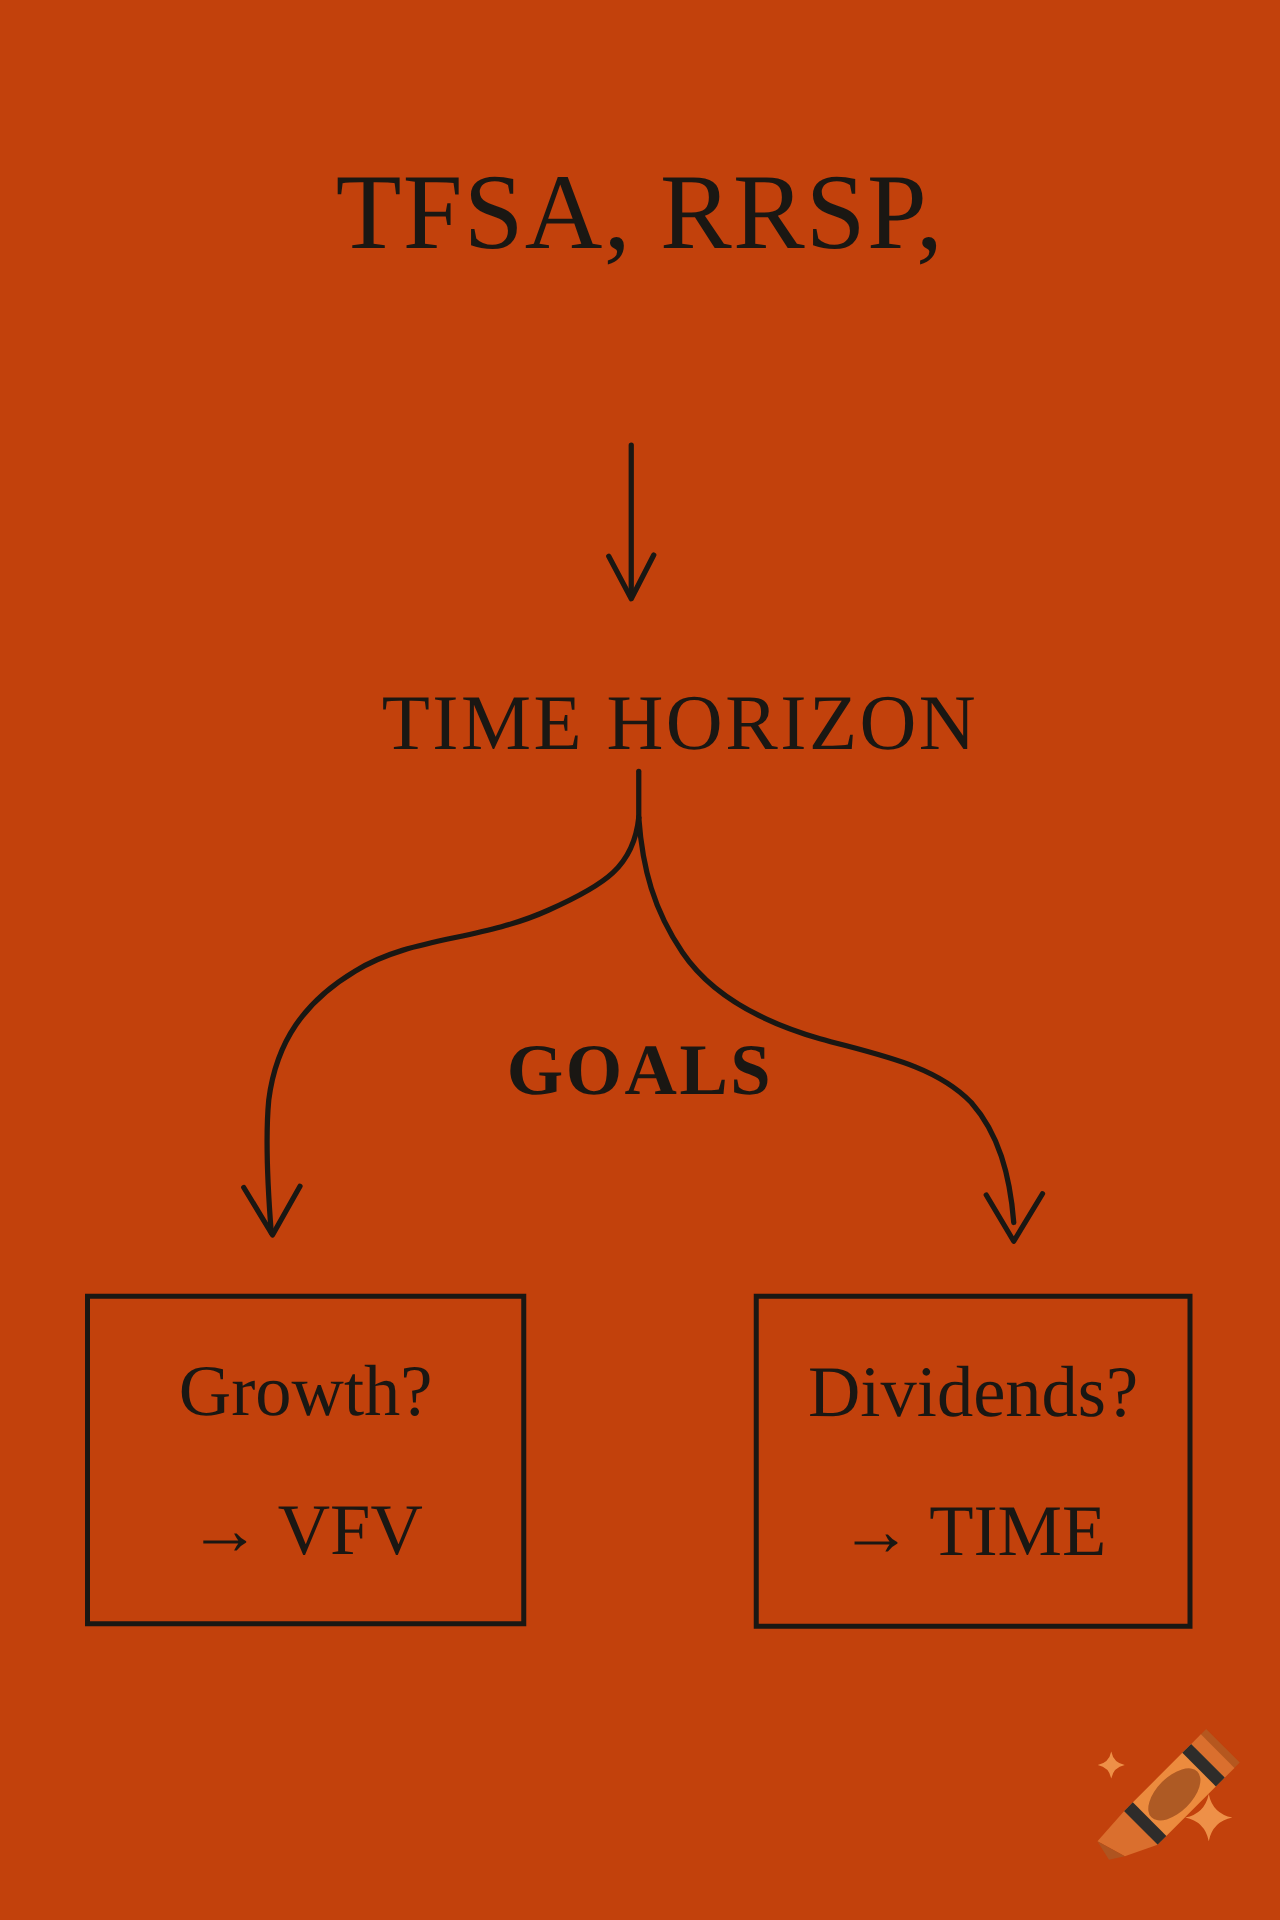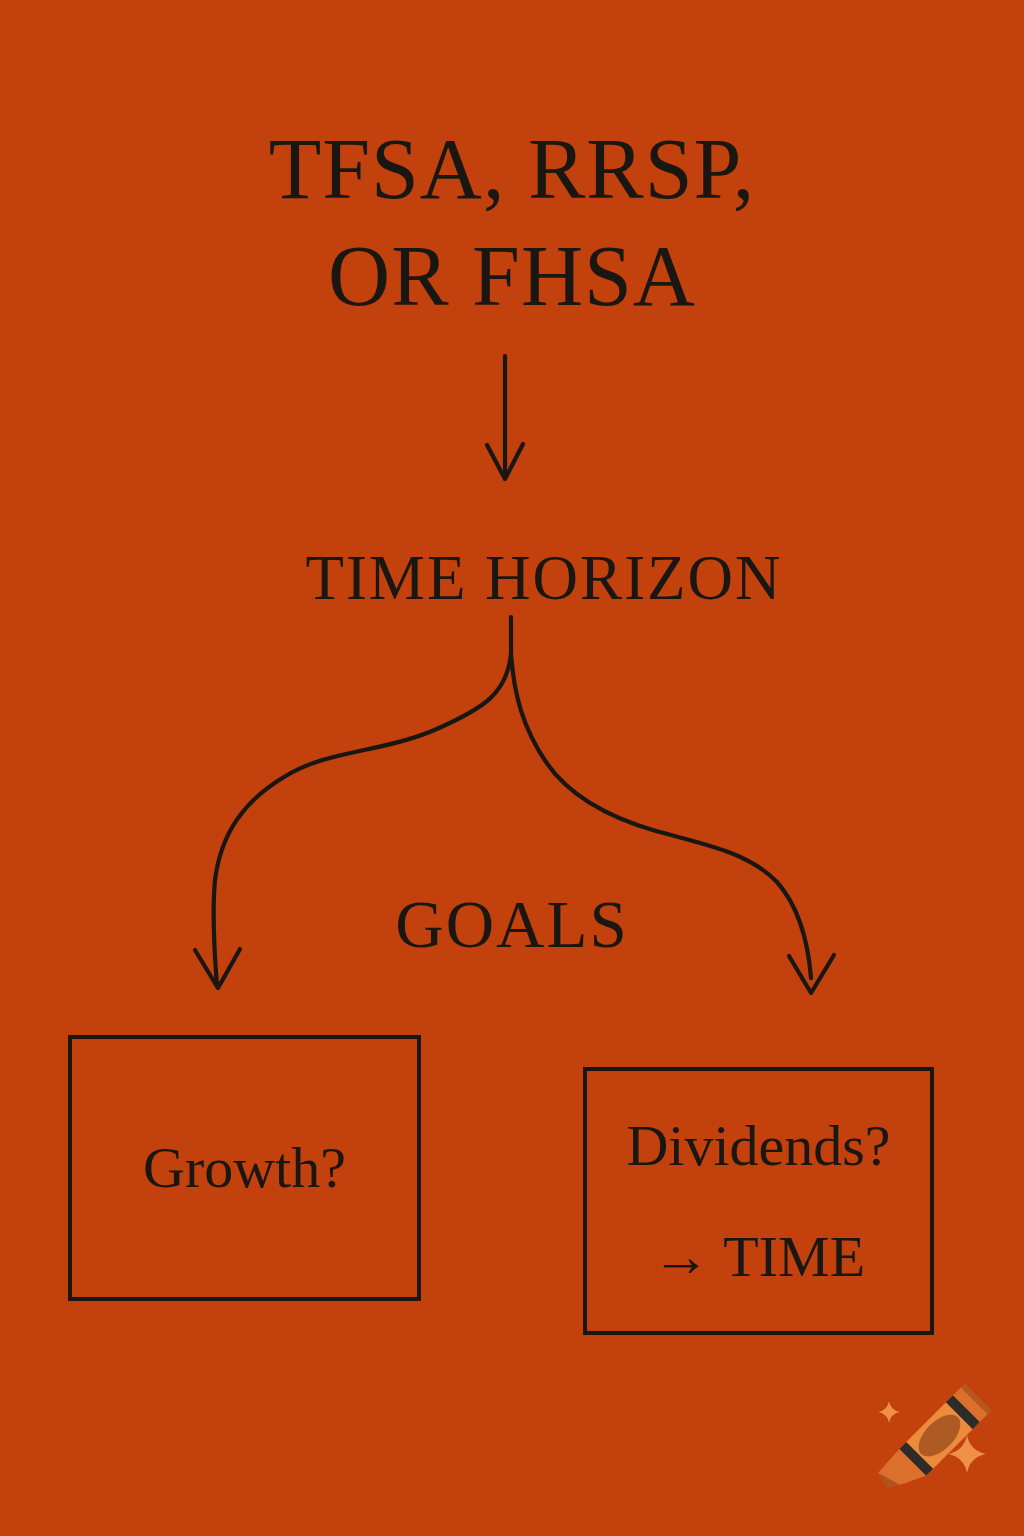--- a/index.html
+++ b/index.html
@@ -51,57 +51,57 @@
     font-weight: 400;
     line-height: 1.1;
   }
   .time-horizon {
     top: 544px;
     font-size: 63px;
     letter-spacing: 2px;
     padding-left: 32px;
   }
   .goals {
-    top: 888px;
-    font-size: 67px;
+    top: 824px;
+    font-size: 58px;
     letter-spacing: 2px;
+    font-weight: bold;
   }
   .node-box {
     position: absolute;
     top: 1035px;
     height: 266px;
     box-sizing: border-box;
     border: 4px solid #1A1713;
     display: flex;
     flex-direction: column;
     align-items: center;
     justify-content: center;
     font-size: 58px;
     text-align: center;
     gap: 21px;
   }
   .node-box.left  { left: 68px;  width: 353px; }
-  .node-box.right { left: 583px; width: 351px; height: 268px; margin-top: 32px; }
+  .node-box.right { left: 603px; width: 351px; height: 268px; }
   .box-line { line-height: 90px; white-space: nowrap; }
   .crayon {
     position: absolute;
     left: 851px;
     top: 1364px;
     width: 160px;
     height: 160px;
   }
 </style>
 </head>
 <body>
 
 <div class="page">
 
   <h1 class="title">
     <span class="line">TFSA, RRSP,</span>
-    <span class="line">OR FHSA</span>
   </h1>
 
   <svg class="connectors" viewBox="0 0 1024 1536" xmlns="http://www.w3.org/2000/svg" aria-hidden="true">
 
     <path d="M505 356 L505 473"></path>
     <path d="M487 445 L505 479 L523 444"></path>
 
     <path d="M511 617 L511 654"></path>
 
     <path d="M511 654 C507 693, 484 708, 439 728 C384 753, 329 749, 284 777 C244 801, 221 833, 215 880 C212 912, 214 948, 217 986"></path>
@@ -110,20 +110,21 @@
     <path d="M511 654 C514 695, 523 728, 546 762 C569 796, 611 818, 656 831 C703 844, 748 852, 777 882 C799 907, 808 940, 811 978"></path>
     <path d="M789 956 L811 993 L834 955"></path>
   </svg>
 
   <div class="label time-horizon">TIME HORIZON</div>
 
   <div class="label goals">GOALS</div>
 
   <div class="node-box left">
     <div class="box-line">Growth?</div>
+    <div class="box-line">→ VFV</div>
   </div>
 
   <div class="node-box right">
     <div class="box-line">Dividends?</div>
     <div class="box-line">→ TIME</div>
   </div>
 
   <svg class="crayon" viewBox="0 0 160 160" xmlns="http://www.w3.org/2000/svg" aria-hidden="true">
     <g transform="rotate(45 80 80)">
       <rect x="61" y="13" width="38" height="7" fill="#B5571F"></rect>

